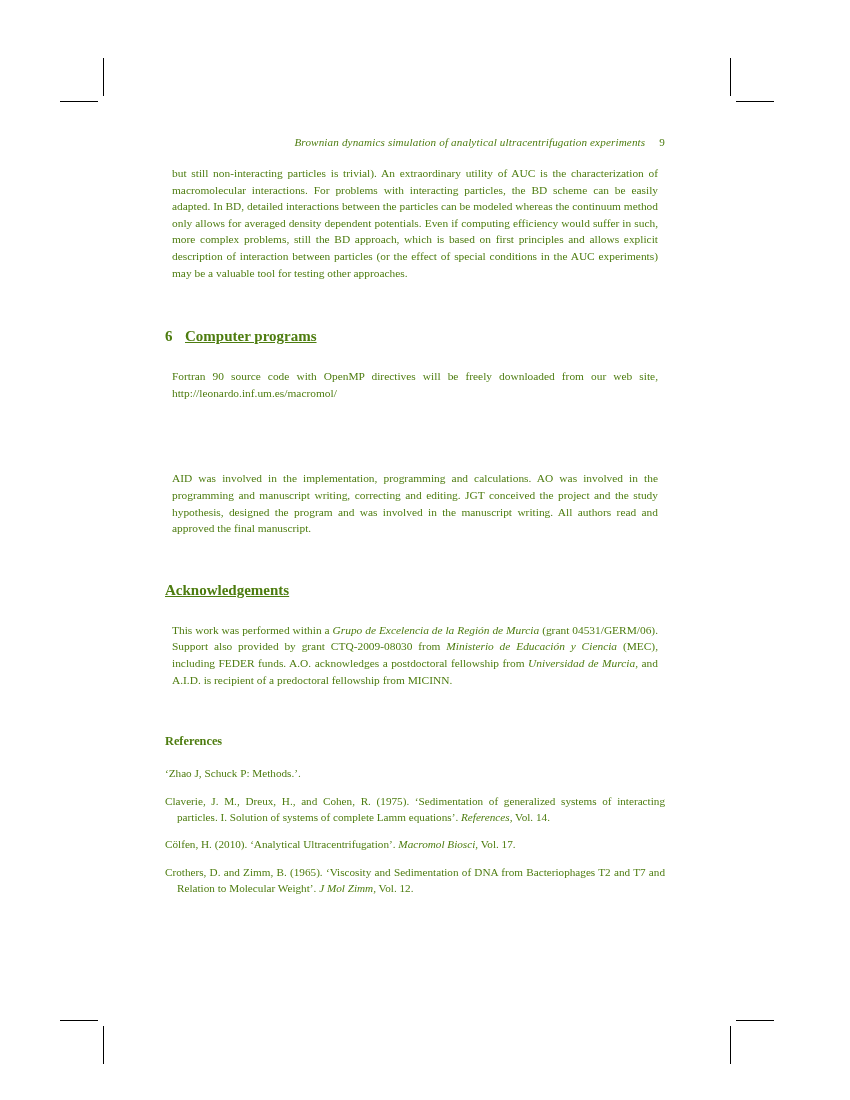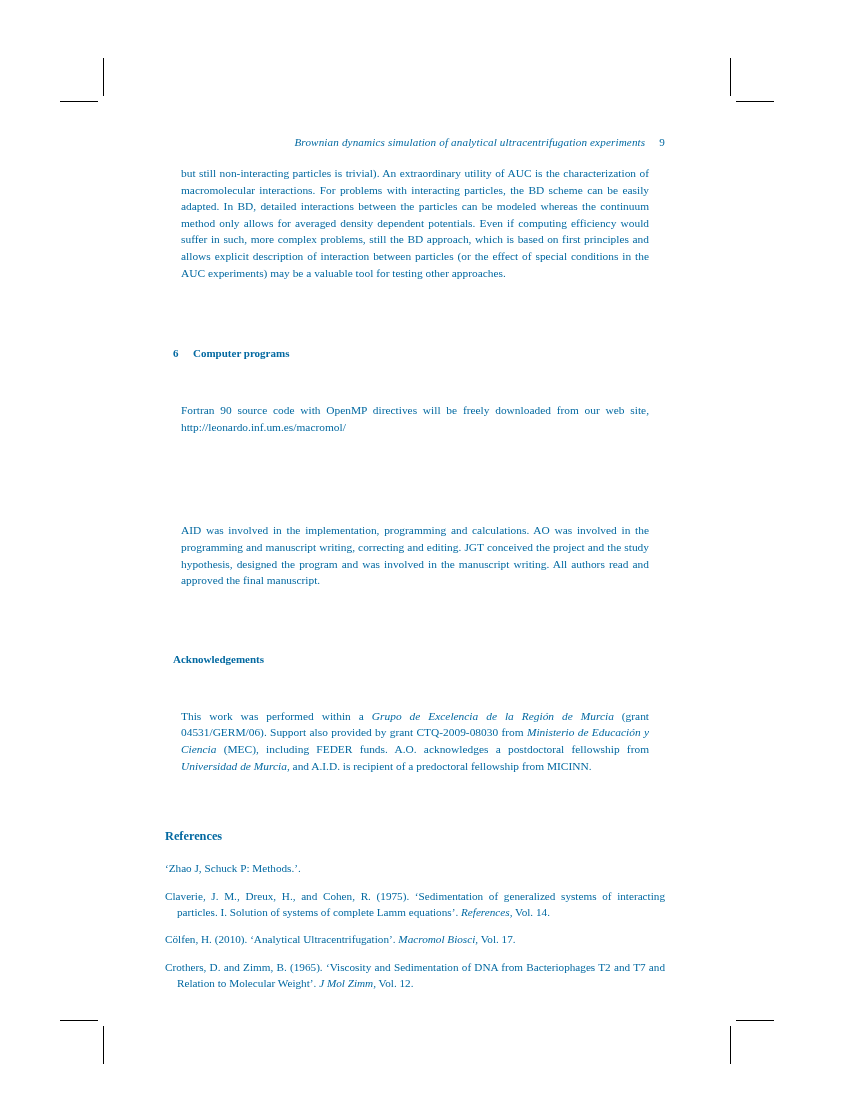--- a/index.html
+++ b/index.html
@@ -7,21 +7,21 @@
     padding: 0;
     background: #ffffff;
   }
   .page {
     position: relative;
     width: 850px;
     height: 1100px;
     background: #ffffff;
     overflow: hidden;
     font-family: "Liberation Serif", "DejaVu Serif", serif;
-    color: #0369a1;
+    color: #4d7c0f;
   }
 
   
   .crop {
     position: absolute;
     background: transparent;
   }
   .crop .v, .crop .h {
     position: absolute;
     background: #000000;
@@ -64,33 +64,34 @@
     letter-spacing: 0.15px;
     margin: 0 0 17px 0;
     white-space: nowrap;
   }
   .running-head .folio {
     font-style: normal;
     margin-left: 14px;
   }
 
   p.body {
-    margin: 16px;
+    margin: 7px;
     font-size: 11.4px;
     line-height: 16.6px;
     text-align: justify;
     text-justify: inter-word;
     hyphens: none;
   }
 
   h2.section {
-    font-size: 11px;
+    font-size: 15px;
     font-weight: bold;
-    margin: 8px;
+    margin: 0;
     line-height: 16px;
+    text-decoration: underline;
   }
   h2.section .num {
     display: inline-block;
     min-width: 20px;
   }
 
   .gap-before-sec  { height: 38px; }
   .gap-sec-to-par  { height: 17px; }
   .gap-after-par   { height: 40px; }
 

